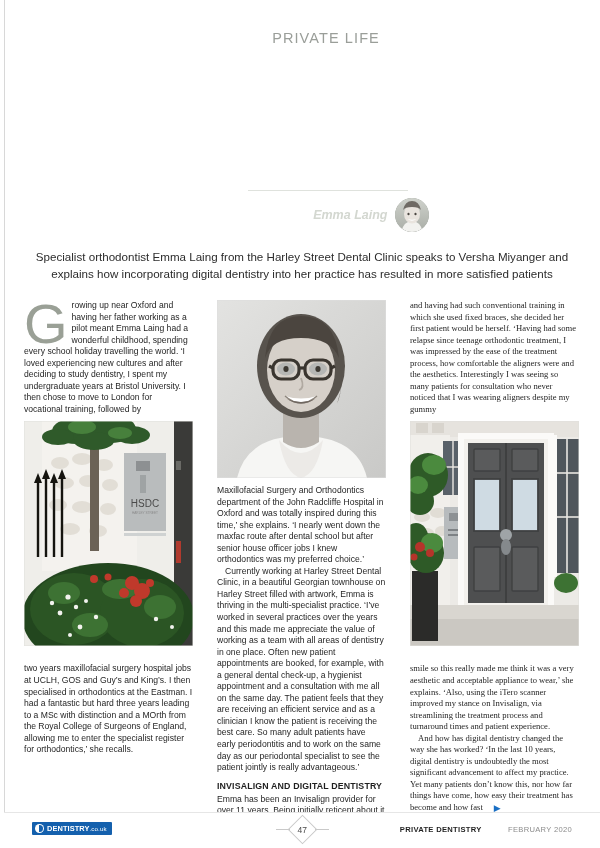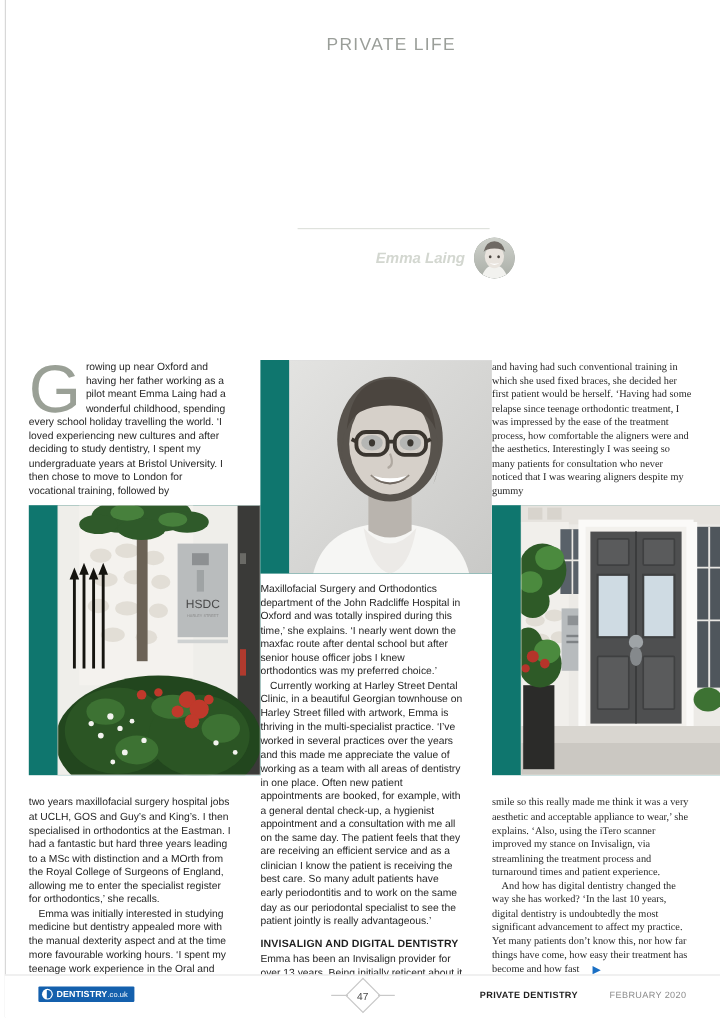--- a/index.html
+++ b/index.html
@@ -219,22 +219,21 @@
     vertical-align: -1px;
     margin-left: 3px;
     color: #1a6fc4;
     font-size: 9px;
   }
 
   
   .photo {
     position: relative;
     overflow: hidden;
-    background: #0f766e;
-    padding-left: 24px;
+    background: #fdba74;
   }
   .photo-facade {
     position: absolute;
     left: 24px;
     top: 421px;
     width: 169px;
     height: 225px;
   }
   .photo-portrait {
     position: absolute;
@@ -393,20 +392,21 @@
             <path d="M8 12 q2-9 9-9 q7 0 9 9 q-2-3-9-3 q-7 0-9 3z" fill="#6f6a64"></path>
             <ellipse cx="13.5" cy="16" rx="1.1" ry="1.3" fill="#4a4540"></ellipse>
             <ellipse cx="20.5" cy="16" rx="1.1" ry="1.3" fill="#4a4540"></ellipse>
             <path d="M12.5 21 q4.5 3.5 9 0 q-4.5 1.6-9 0z" fill="#ffffff"></path>
           </g>
         </svg>
       </span>
     </div>
   </div>
 
+  <div class="standfirst">Specialist orthodontist Emma Laing from the Harley Street Dental Clinic speaks to Versha Miyanger and explains how incorporating digital dentistry into her practice has resulted in more satisfied patients</div>
 
   <div class="photo photo-facade">
     <svg width="169" height="225" viewBox="0 0 169 225" aria-hidden="true">
       <rect width="169" height="225" fill="#efeeea"></rect>
 
       <rect x="18" y="0" width="95" height="150" fill="#f4f2ee"></rect>
       <g fill="#e2ded6">
         <ellipse cx="36" cy="42" rx="9" ry="6"></ellipse>
           <ellipse cx="58" cy="38" rx="10" ry="6"></ellipse>
         <ellipse cx="80" cy="44" rx="9" ry="6"></ellipse>
@@ -619,32 +619,31 @@
   <div class="cols">
 
     <div class="col col-1">
       <div class="body-text">
         <div class="dropcap-para">
           <span class="dropcap">G</span>
           <p>rowing up near Oxford and having her father working as a pilot meant Emma Laing had a wonderful childhood, spending every school holiday travelling the world. ‘I loved experiencing new cultures and after deciding to study dentistry, I spent my undergraduate years at Bristol University. I then chose to move to London for vocational training, followed by</p>
         </div>
         <div style="height:248px"></div>
         <p>two years maxillofacial surgery hospital jobs at UCLH, GOS and Guy’s and King’s. I then specialised in orthodontics at the Eastman. I had a fantastic but hard three years leading to a MSc with distinction and a MOrth from the Royal College of Surgeons of England, allowing me to enter the specialist register for orthodontics,’ she recalls.</p>
-        <p>Emma was initially interested in studying medicine but dentistry appealed more with the manual dexterity aspect and at the time more favourable working hours. ‘I spent my teenage work experience in the Oral and</p>
       </div>
     </div>
 
     <div class="col col-2">
       <div style="height:185px"></div>
       <div class="body-text">
         <p>Maxillofacial Surgery and Orthodontics department of the John Radcliffe Hospital in Oxford and was totally inspired during this time,’ she explains. ‘I nearly went down the maxfac route after dental school but after senior house officer jobs I knew orthodontics was my preferred choice.’</p>
         <p>Currently working at Harley Street Dental Clinic, in a beautiful Georgian townhouse on Harley Street filled with artwork, Emma is thriving in the multi-specialist practice. ‘I’ve worked in several practices over the years and this made me appreciate the value of working as a team with all areas of dentistry in one place. Often new patient appointments are booked, for example, with a general dental check-up, a hygienist appointment and a consultation with me all on the same day. The patient feels that they are receiving an efficient service and as a clinician I know the patient is receiving the best care. So many adult patients have early periodontitis and to work on the same day as our periodontal specialist to see the patient jointly is really advantageous.’</p>
         <div class="gap"></div>
         <div class="subhead">INVISALIGN AND DIGITAL DENTISTRY</div>
-        <p>Emma has been an Invisalign provider for over 13 years. Being initially reticent about it</p>
+        <p>Emma has been an Invisalign provider for over 11 years. Being initially reticent about it</p>
       </div>
     </div>
 
     <div class="col col-3">
       <div class="body-text">
         <p>and having had such conventional training in which she used fixed braces, she decided her first patient would be herself. ‘Having had some relapse since teenage orthodontic treatment, I was impressed by the ease of the treatment process, how comfortable the aligners were and the aesthetics. Interestingly I was seeing so many patients for consultation who never noticed that I was wearing aligners despite my gummy</p>
         <div style="height:248px"></div>
         <p>smile so this really made me think it was a very aesthetic and acceptable appliance to wear,’ she explains. ‘Also, using the iTero scanner improved my stance on Invisalign, via streamlining the treatment process and turnaround times and patient experience.</p>
         <p>
           <span>And how has digital dentistry changed the way she has worked? ‘In the last 10 years, digital dentistry is undoubtedly the most significant advancement to affect my practice. Yet many patients don’t know this, nor how far things have come, how easy their treatment has become and how fast</span><span class="continue-arrow">▶</span>

